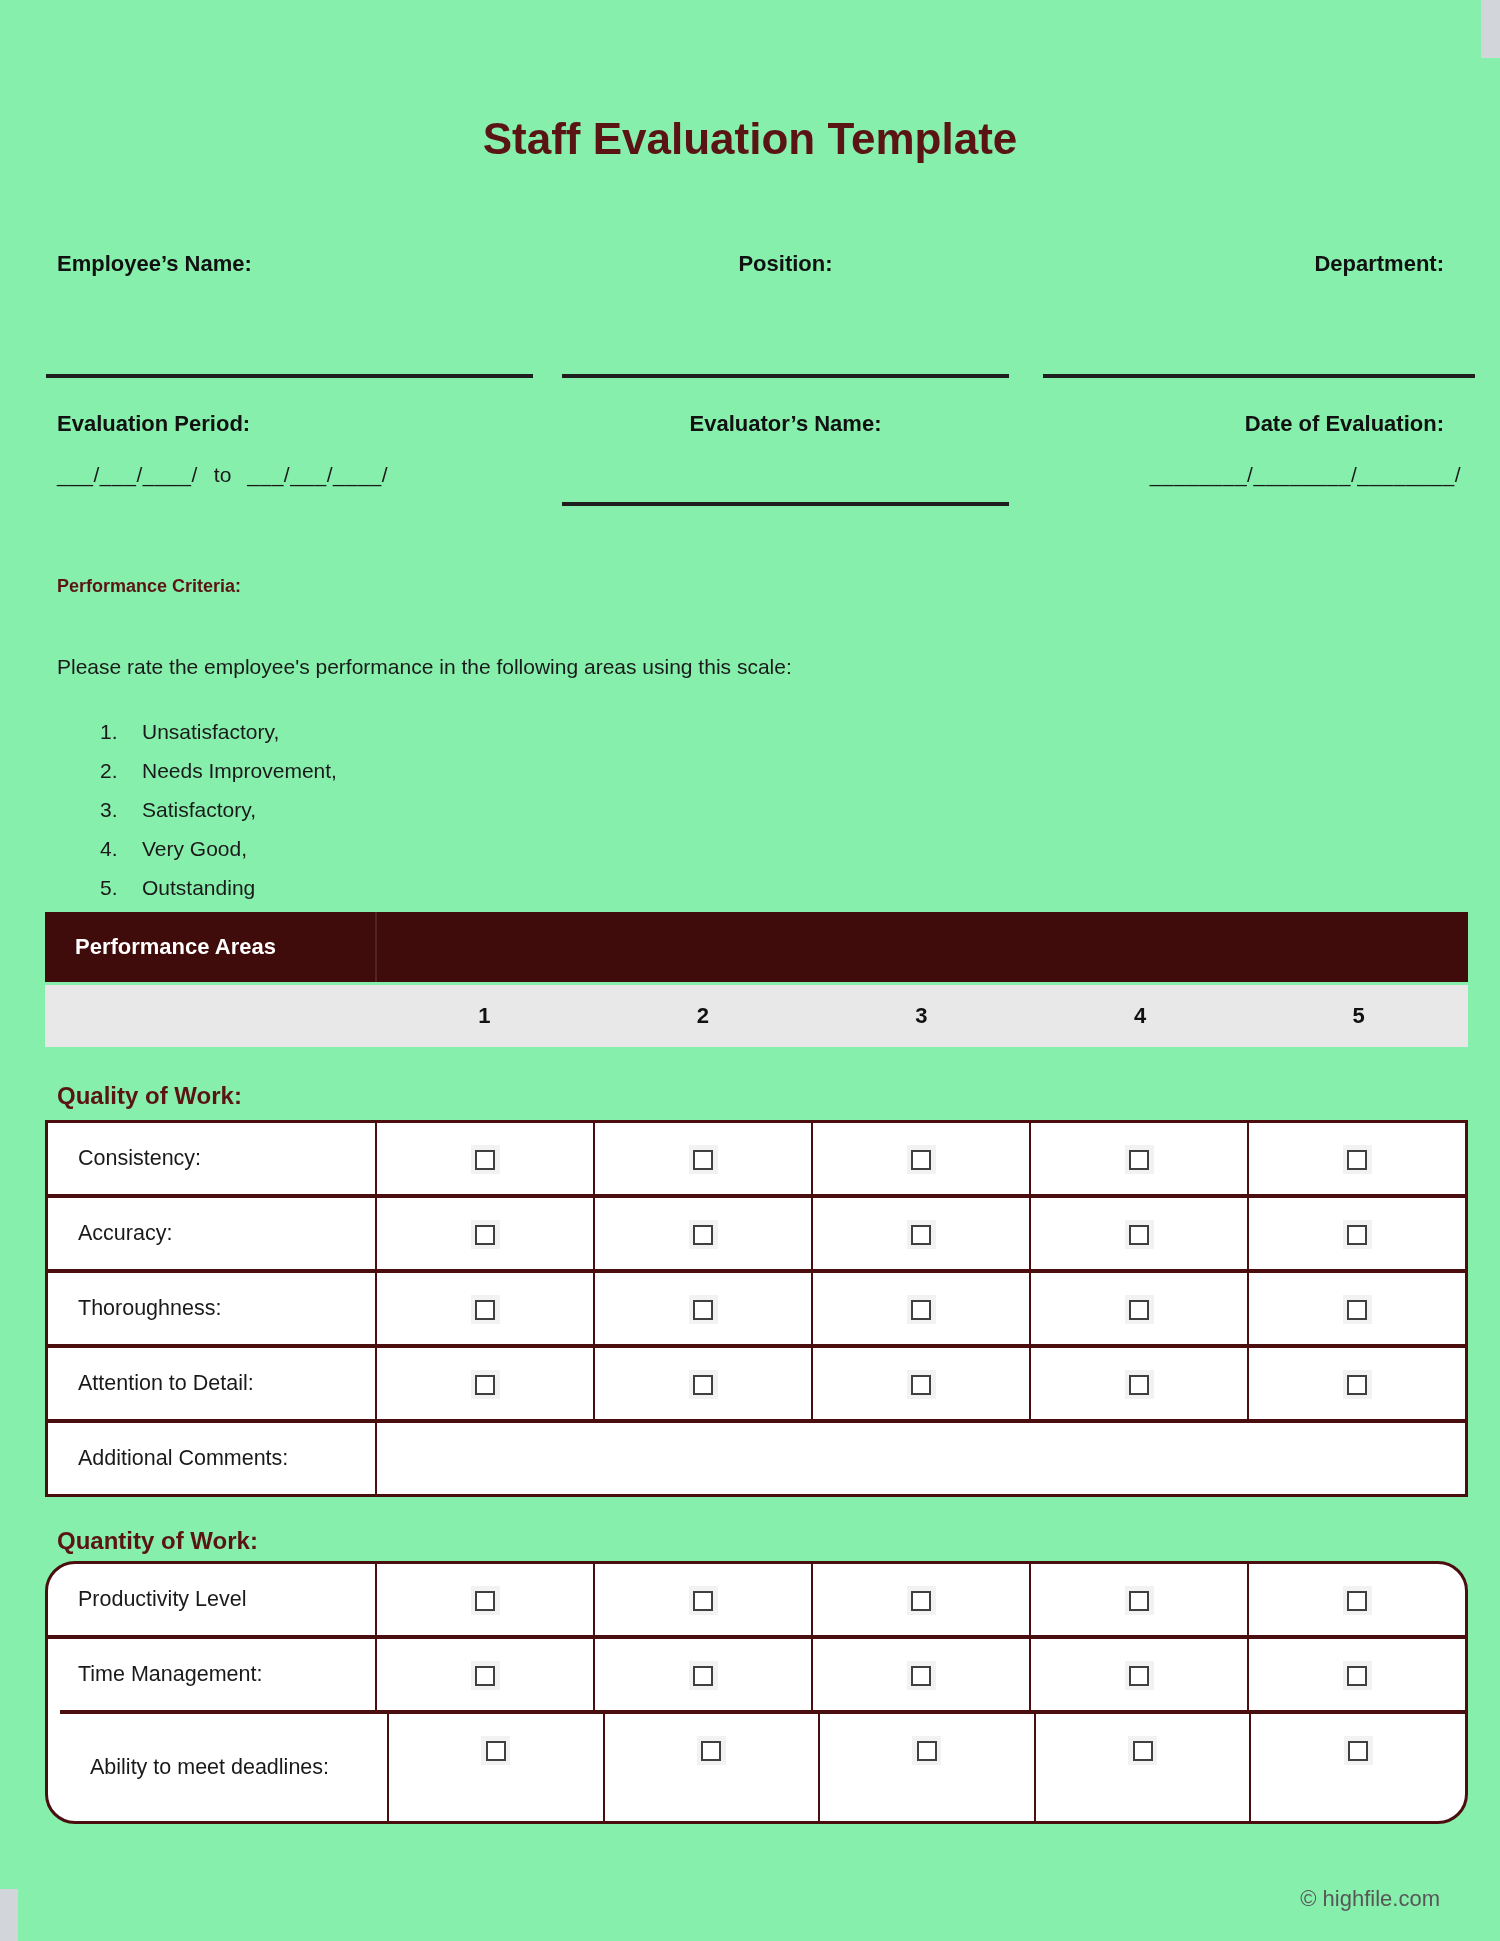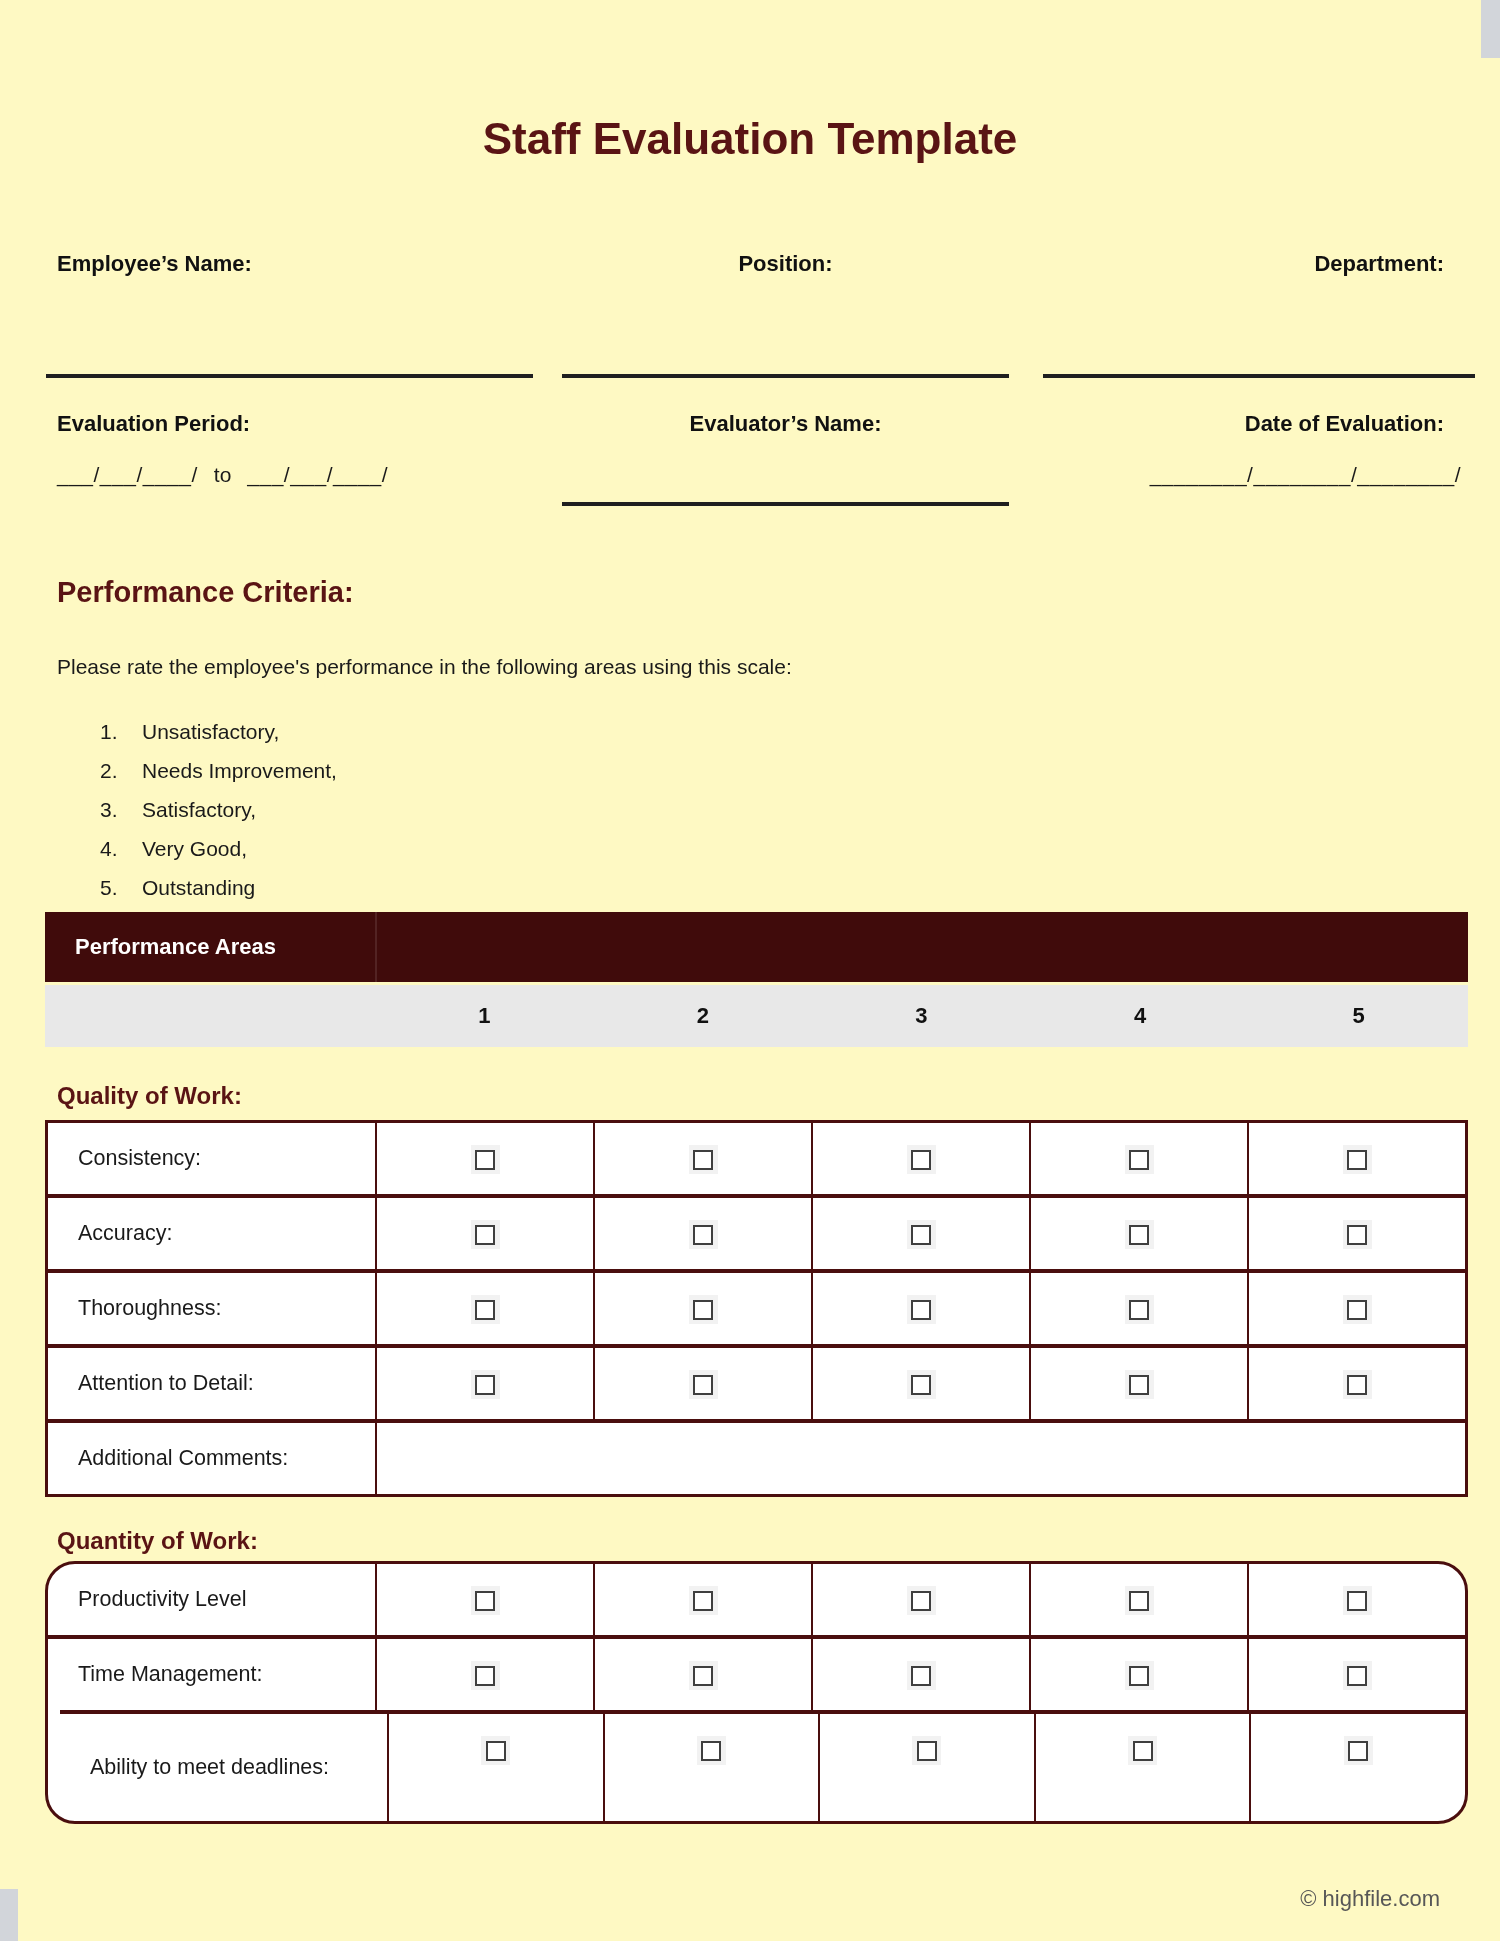--- a/index.html
+++ b/index.html
@@ -1,17 +1,17 @@
 <!DOCTYPE html>
 <html style="--maroon-heading: #5A1414; --maroon-header-bg: #400B0B; --maroon-border: #4A0E0E; --numbers-row-bg: #E8E8E8; --text: #1A1A1A; --footer-text: #575757; --scrollbar: #D2D5DA; --checkbox-patch: #F2F2F2; --checkbox-border: #3F3F3F;"><head>
 <meta charset="utf-8">
 <style>
   html,body{margin:0;padding:0;background:#fff;}
   .page{
-    position:relative;width:1500px;height:1941px;background:#fef9c3;overflow:hidden;
+    position:relative;width:1500px;height:1941px;background:#86efac;overflow:hidden;
     font-family:"Liberation Sans","DejaVu Sans",sans-serif;color:var(--text,#1a1a1a);
   }
 
   
   .scroll-thumb{position:absolute;background:var(--scrollbar,#d2d5da);}
 
   
   .doc-title{
     position:absolute;top:114px;left:0;width:100%;text-align:center;
     font-size:44px;font-weight:bold;color:var(--maroon-heading,#5a1414);
@@ -27,21 +27,21 @@
   }
   .blank-line{position:absolute;height:4px;background:#1f1f1f;}
   .slots{
     position:absolute;font-size:21px;color:#1a1a1a;line-height:34px;letter-spacing:.5px;
     white-space:nowrap;box-sizing:border-box;
   }
   .slots .to-word{display:inline-block;margin:0 16px;letter-spacing:0;}
 
   
   .crit-heading{
-    position:absolute;left:46px;top:576px;font-size:29px;font-weight:bold;
+    position:absolute;left:46px;top:576px;font-size:18px;font-weight:bold;
     color:var(--maroon-heading,#5a1414);padding-left:11px;
   }
   .intro{position:absolute;left:57px;top:655px;font-size:21px;color:#1a1a1a;}
   .scale-list{position:absolute;left:100px;top:712px;}
   .scale-item{display:flex;height:39px;align-items:center;font-size:21px;color:#1a1a1a;}
   .scale-num{width:42px;}
 
   
   .head-band{
     position:absolute;left:45px;top:912px;width:1423px;height:70px;

